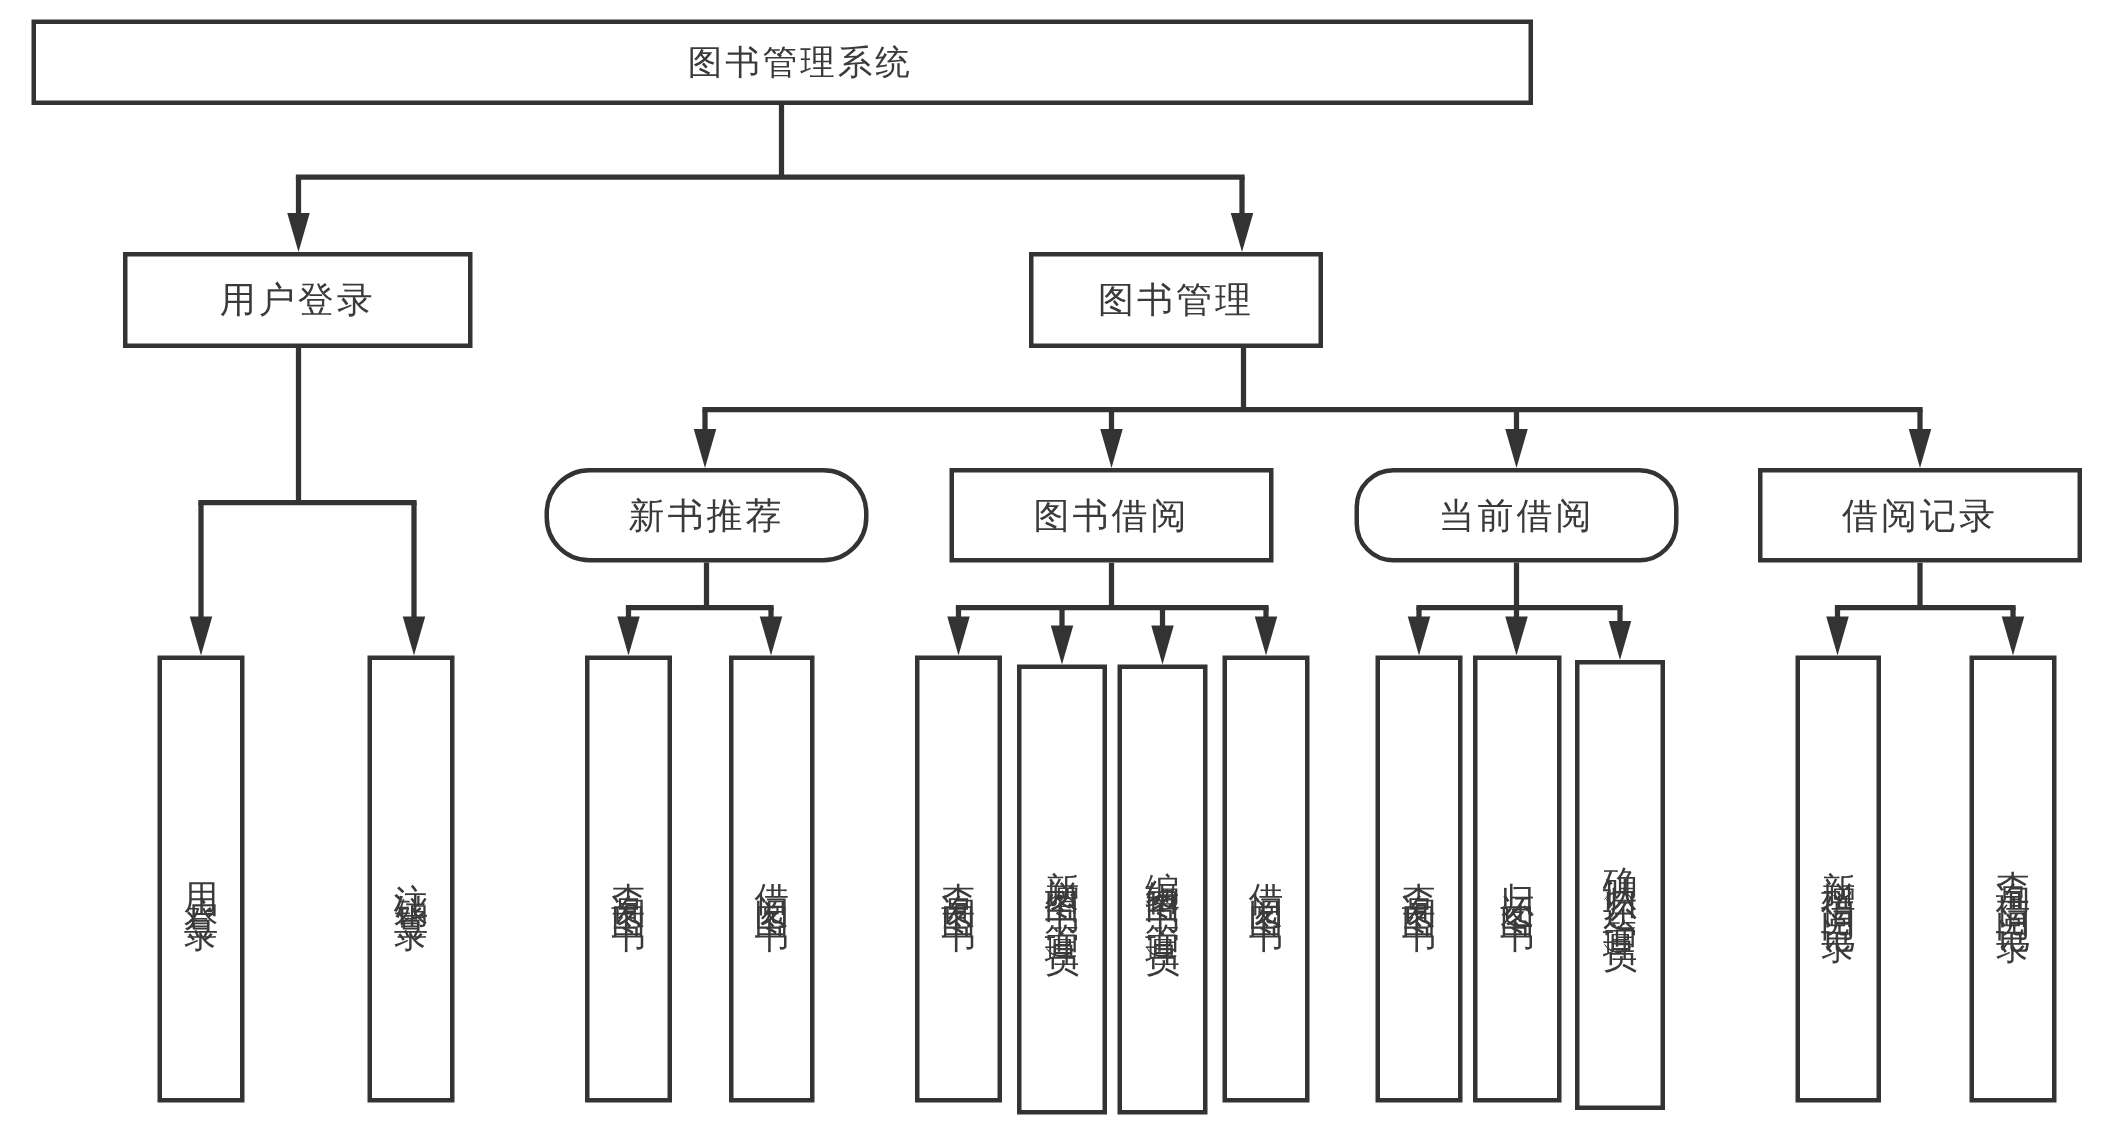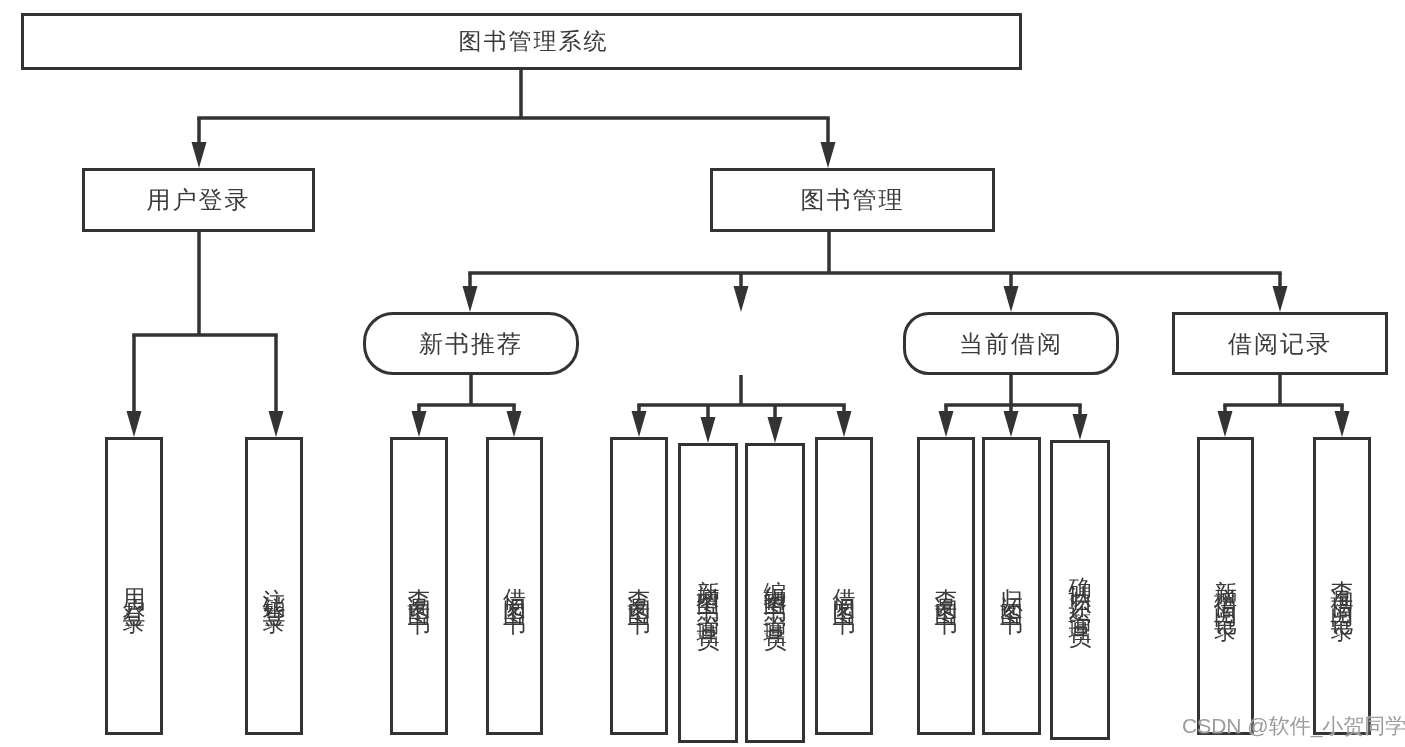--- a/index.html
+++ b/index.html
@@ -119,23 +119,24 @@
       <line x1="1223.25" y1="405" x2="1343.75" y2="405" stroke="#333333" stroke-width="3.5"></line>
       <line x1="1225" y1="405" x2="1225" y2="417" stroke="#333333" stroke-width="3.5"></line>
       <polygon points="1217.5,411 1232.5,411 1225,437" fill="#333333"></polygon>
       <line x1="1342" y1="405" x2="1342" y2="417" stroke="#333333" stroke-width="3.5"></line>
       <polygon points="1334.5,411 1349.5,411 1342,437" fill="#333333"></polygon>
     </svg>
 
   <div class="node hnode top" style="left:21px; top:13px; width:1001px; height:57px;">图书管理系统</div>
 
   <div class="node hnode" style="left:82px; top:168px; width:233px; height:64px;">用户登录</div>
-  <div class="node hnode" style="left:710px; top:168px; width:285px; height:64px;">图书管理</div>
+  <div class="node hnode" style="left:686px; top:168px; width:196px; height:64px;">图书管理</div>
 
   <div class="node hnode" style="left:363px; top:312px; width:216px; height:63px;border-radius:30px;">新书推荐</div>
+  <div class="node hnode" style="left:633px; top:312px; width:216px; height:63px;">图书借阅</div>
   <div class="node hnode" style="left:903px; top:312px; width:216px; height:63px;border-radius:26px;">当前借阅</div>
   <div class="node hnode" style="left:1172px; top:312px; width:216px; height:63px;">借阅记录</div>
 
   <div class="node vnode" style="left:105px; top:437px; width:58px; height:298px;">
     <span>用户登录</span>
     </div>
   <div class="node vnode" style="left:245px; top:437px; width:58px; height:298px;">
     <span>注销登录</span>
     </div>
 
@@ -169,15 +170,14 @@
     <span>确认归还（管理员）</span>
     </div>
 
   <div class="node vnode" style="left:1197px; top:437px; width:57px; height:298px;">
     <span>新增借阅记录</span>
     </div>
   <div class="node vnode" style="left:1313px; top:437px; width:58px; height:298px;">
     <span>查询借阅记录</span>
     </div>
 
-  <div class="watermark">CSDN @软件_小贺同学</div>
 
 </div>
 
 </body></html>

